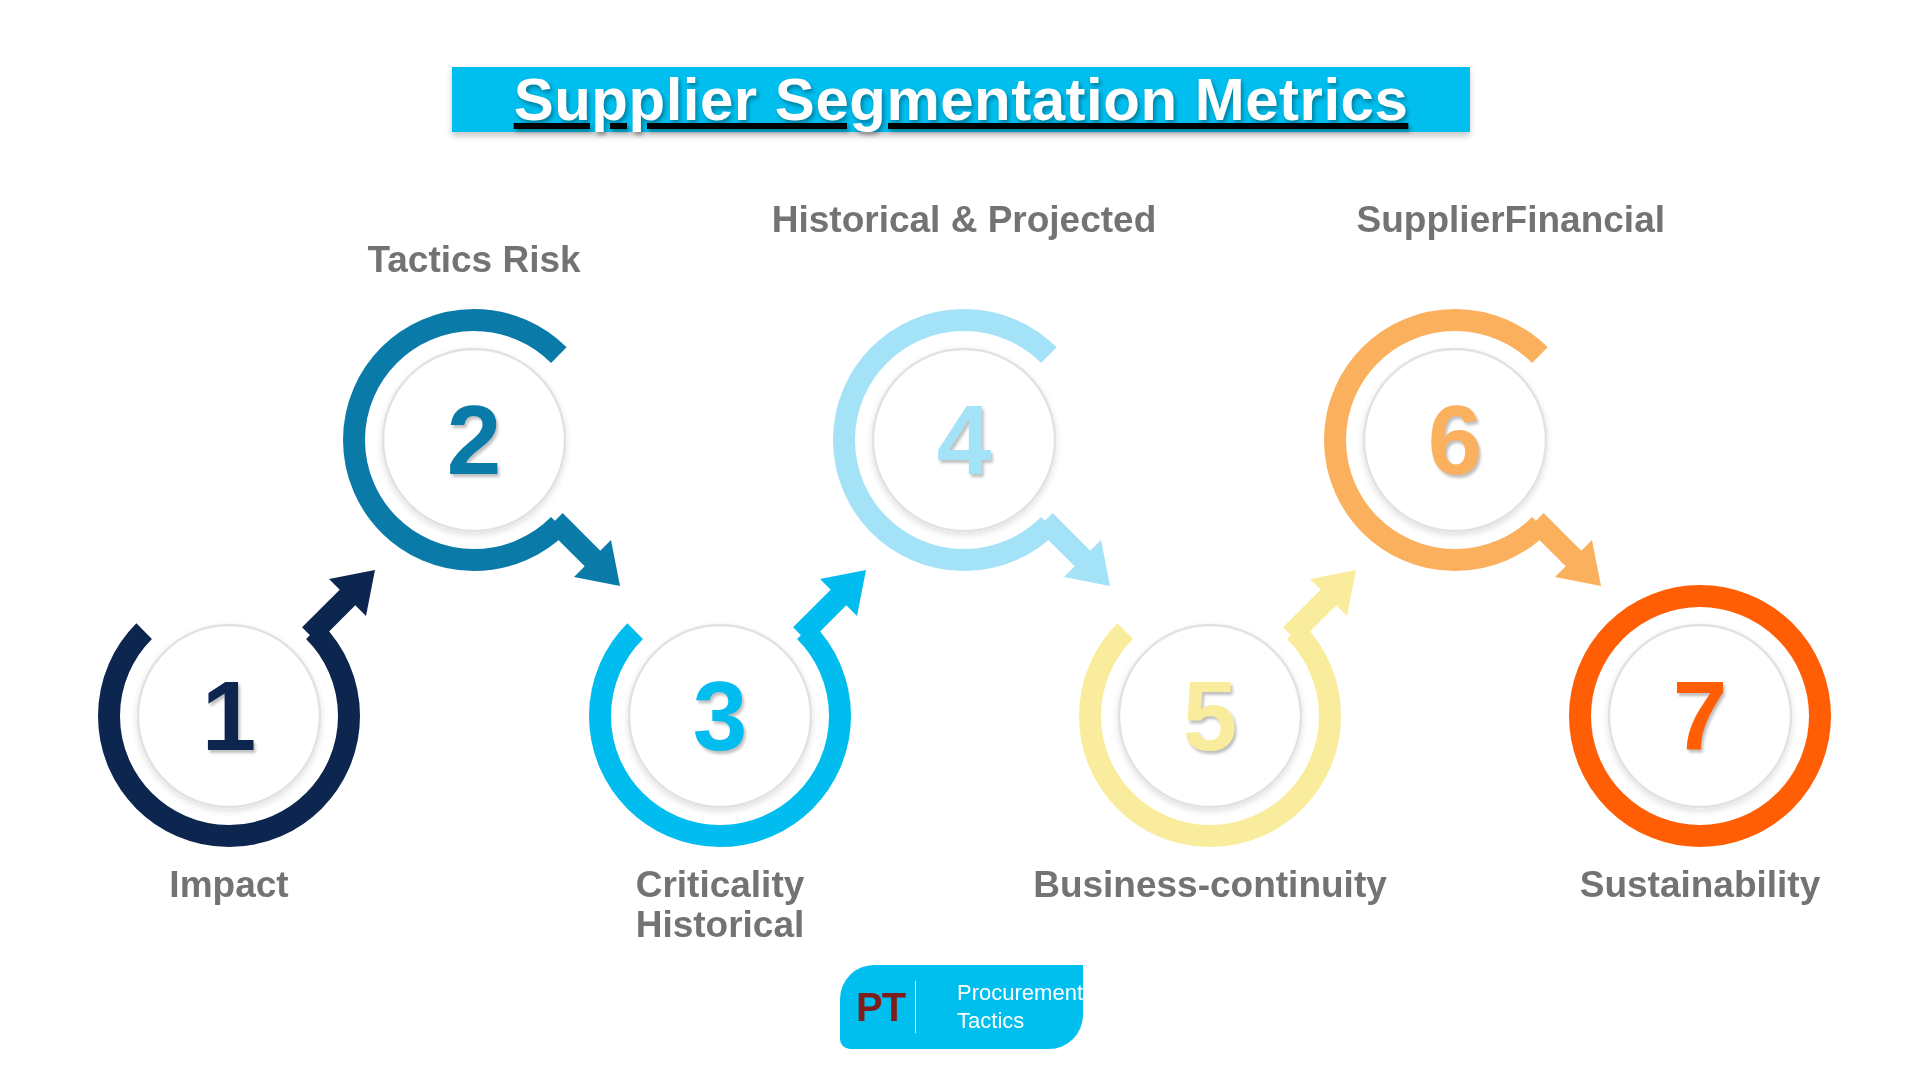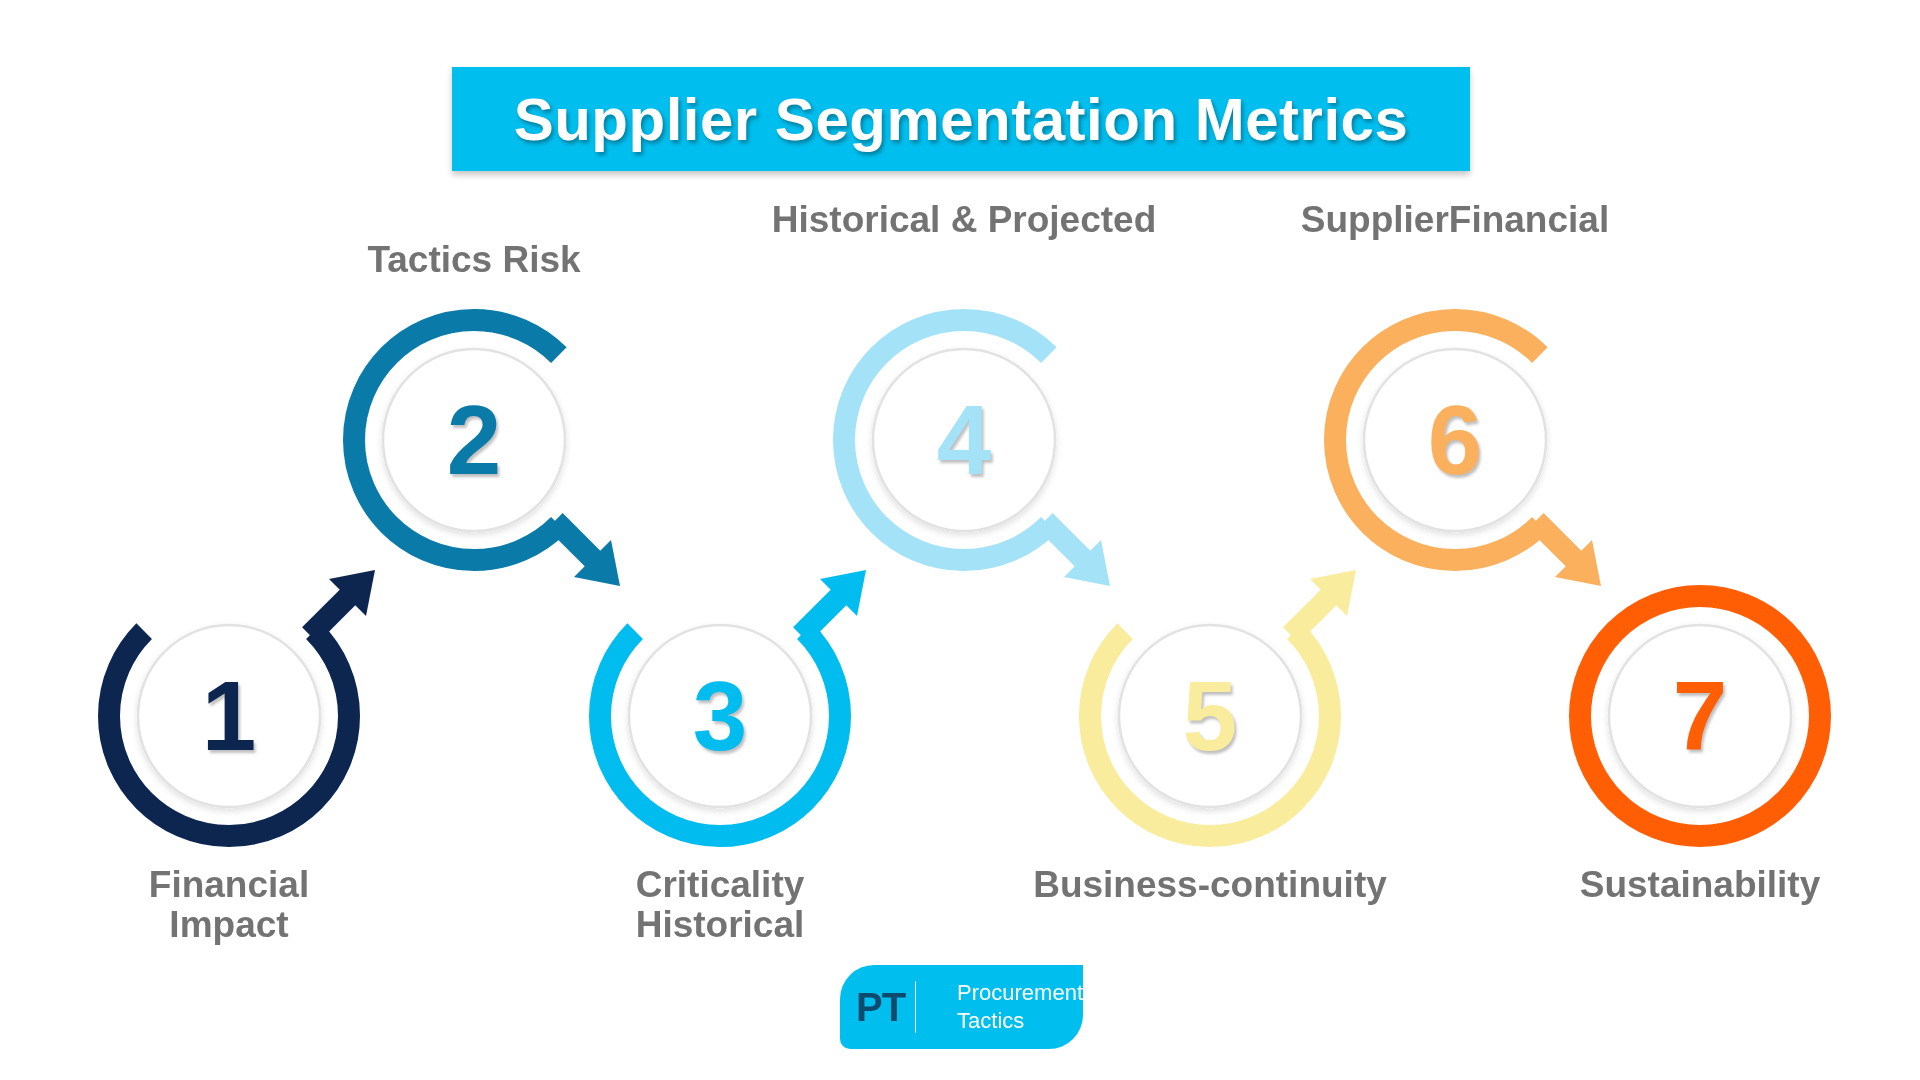--- a/index.html
+++ b/index.html
@@ -1,23 +1,23 @@
 <!DOCTYPE html>
 <html><head>
 <meta charset="utf-8">
 <style>
   html, body { margin: 0; padding: 0; }
   body {
     width: 1920px; height: 1080px; background: #ffffff; position: relative; overflow: hidden;
     font-family: "Liberation Sans", "DejaVu Sans", sans-serif;
   }
   .title-box {
-    position: absolute; left: 452px; top: 67px; width: 1018px; height: 104px;
+    position: absolute; left: 452px; top: 67px; width: 1018px; height: 65px;
     background: #00bfef; box-shadow: 0 4px 6px rgba(0,0,0,0.22);
-    display: flex; align-items: center; justify-content: center;
+    display: flex; align-items: center; justify-content: center; text-decoration: underline;
   }
   .title-text {
     color: #ffffff; font-weight: 700; font-size: 60px; letter-spacing: 0.5px;
     text-shadow: 2px 3px 4px rgba(0,0,0,0.35); white-space: nowrap;
   }
   #diagram { position: absolute; left: 0; top: 0; width: 1920px; height: 1080px; }
   .step { position: absolute; width: 0; height: 0; }
   .step-number {
     position: absolute; width: 200px; left: -100px; top: -58px; height: 116px; line-height: 116px;
     text-align: center; font-weight: 700; font-size: 98px;
@@ -26,21 +26,21 @@
   .step-label {
     position: absolute; width: 420px; left: -210px; text-align: center;
     color: #737373; font-weight: 700; font-size: 37px; line-height: 40px; white-space: nowrap;
   }
   .logo {
     position: absolute; left: 840px; top: 965px; width: 243px; height: 84px;
     background: #00bfef; border-radius: 34px 0 34px 10px;
     display: flex; align-items: center;
   }
   .logo-pt {
-    color: #0c4a6e; font-weight: 700; font-size: 40px; margin-left: 16px; letter-spacing: -1px;
+    color: #7f1d1d; font-weight: 700; font-size: 40px; margin-left: 16px; letter-spacing: -1px;
   }
   .logo-divider { width: 2px; height: 52px; background: #ffffff; margin: 0 8px 0 10px; opacity: 0.9; }
   .logo-words { color: #ffffff; font-size: 22px; line-height: 28px; font-weight: 400; margin-left: 33px; }
   .logo-words div { white-space: nowrap; }
 </style>
 </head>
 <body>
 
 <div class="title-box">
   <span class="title-text">Supplier Segmentation Metrics</span>
@@ -93,21 +93,20 @@
         <circle cx="1700" cy="716" r="91" fill="#ffffff" stroke="#e2e2e2" stroke-width="2.5" filter="url(#softshadow)"></circle>
         <circle cx="1700" cy="716" r="120" fill="none" stroke="#ff5e05" stroke-width="22"></circle>
       </g>
     </g>
 </svg>
 
 <div id="steps-layer">
     <div class="step" style="left: 229px; top: 716px;">
       <div class="step-number" style="color: rgb(13, 38, 80);">1</div>
       <div class="step-label" style="top: 149px;">
-        <div>Financial</div>
         <div>Impact</div>
       </div>
     </div>
     <div class="step" style="left: 474px; top: 440px;">
       <div class="step-number" style="color: rgb(10, 122, 168);">2</div>
       <div class="step-label" style="top: -200px;">
         <div>Tactics Risk</div>
       </div>
     </div>
     <div class="step" style="left: 720px; top: 716px;">
@@ -124,21 +123,21 @@
       </div>
     </div>
     <div class="step" style="left: 1210px; top: 716px;">
       <div class="step-number" style="color: rgb(249, 236, 156);">5</div>
       <div class="step-label" style="top: 149px;">
         <div>Business-continuity</div>
       </div>
     </div>
     <div class="step" style="left: 1455px; top: 440px;">
       <div class="step-number" style="color: rgb(251, 176, 93);">6</div>
-      <div class="step-label" style="top: -240px;">
+      <div class="step-label" style="top: -240px; text-align: right;">
         <div>SupplierFinancial</div>
       </div>
     </div>
     <div class="step" style="left: 1700px; top: 716px;">
       <div class="step-number" style="color: rgb(255, 94, 5);">7</div>
       <div class="step-label" style="top: 149px;">
         <div>Sustainability</div>
       </div>
     </div>
   </div>

